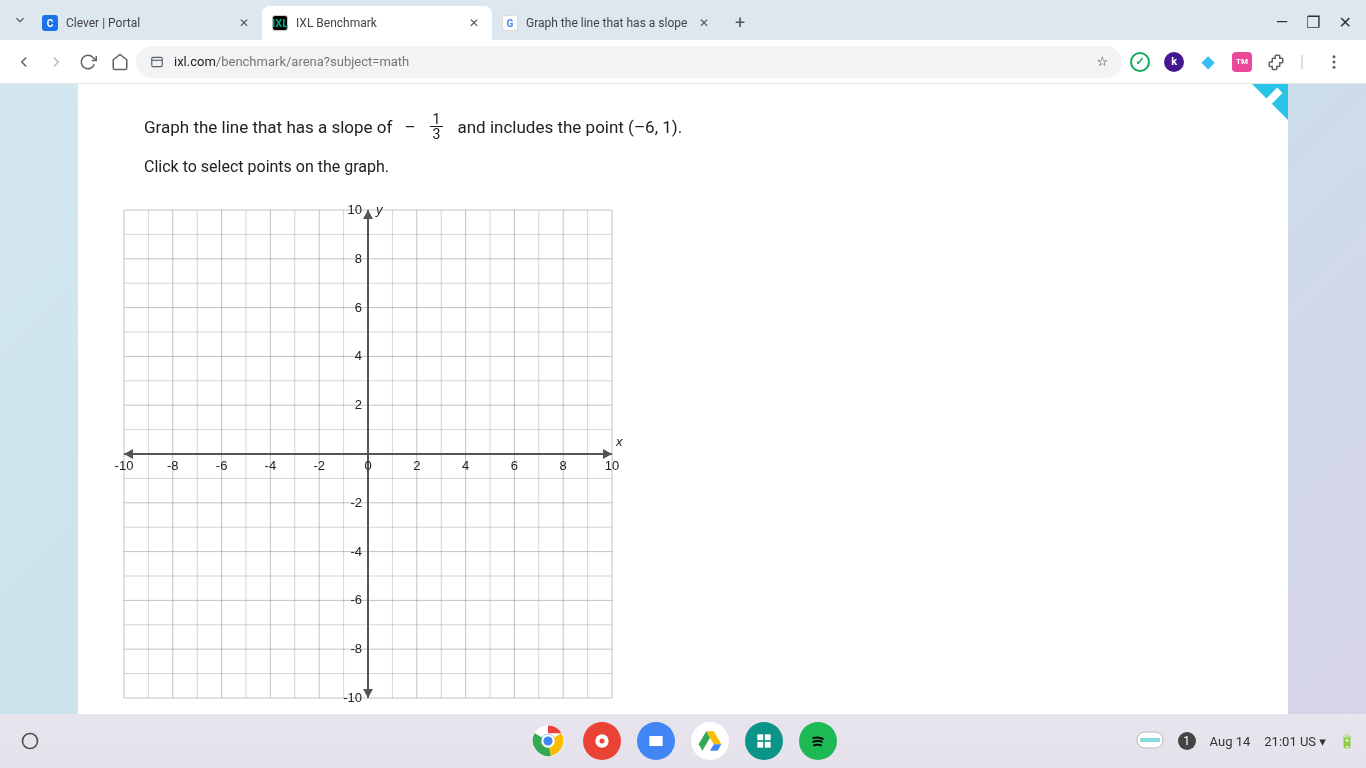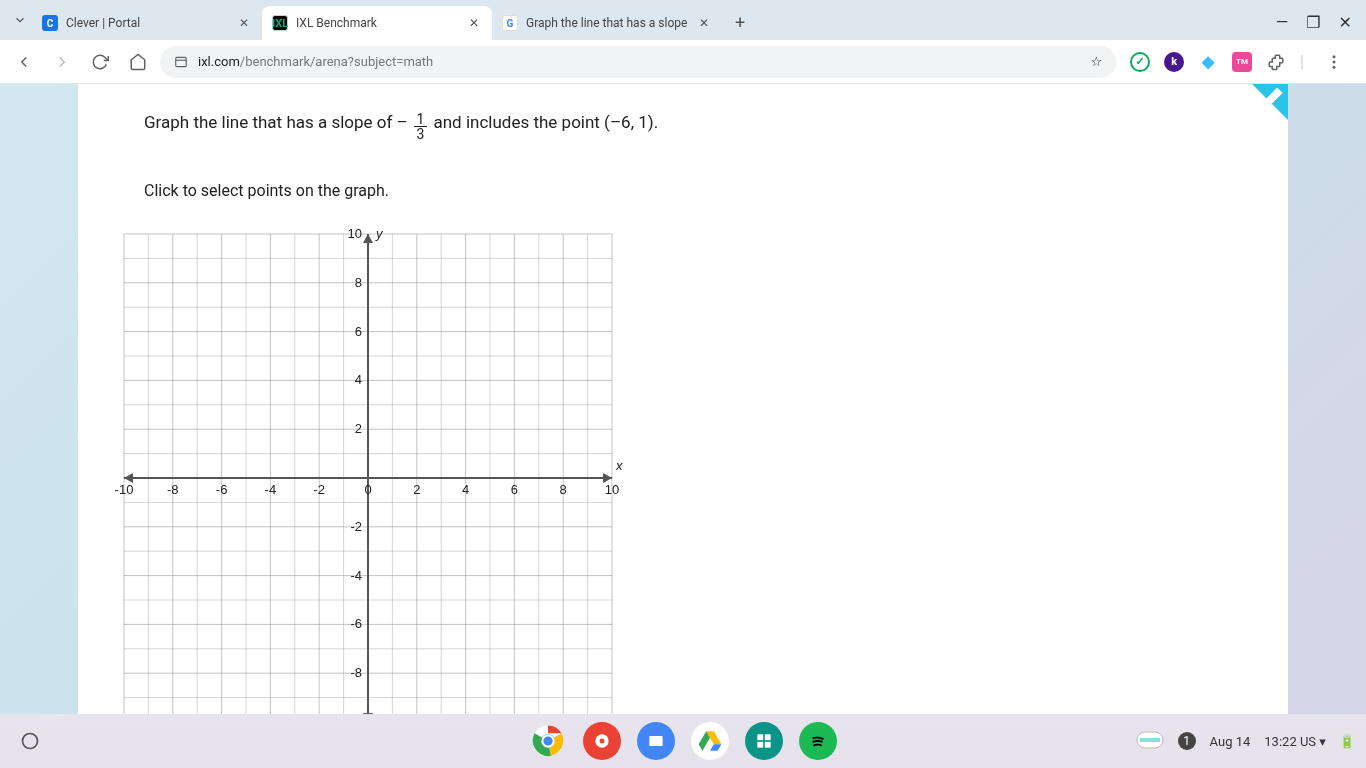--- a/index.html
+++ b/index.html
@@ -11,38 +11,38 @@
 .tab { height:34px; width:230px; background:#dde7f0; border-radius:8px 8px 0 0; display:flex; align-items:center; padding:0 10px; gap:8px; font-size:12px; color:#444; cursor:pointer; position:relative; }
 .tab.active { background:#fff; }
 .tab .favicon { width:16px; height:16px; border-radius:3px; display:flex; align-items:center; justify-content:center; font-size:10px; font-weight:bold; color:#fff; flex-shrink:0; }
 .tab .title { flex:1; white-space:nowrap; overflow:hidden; text-overflow:ellipsis; }
 .tab .close { width:16px; height:16px; display:flex; align-items:center; justify-content:center; color:#555; }
 .newtab { width:28px; height:28px; display:flex; align-items:center; justify-content:center; margin:0 4px 4px; cursor:pointer; color:#555; font-size:18px; }
 .win-controls { margin-left:auto; display:flex; gap:18px; padding:0 14px 8px; color:#333; }
 .win-controls span { cursor:pointer; }
 
 
-.toolbar { height:44px; background:#fff; display:flex; align-items:center; padding:0 8px; gap:6px; border-bottom:1px solid #e6e6e6; }
+.toolbar { height:44px; background:#fff; display:flex; align-items:center; padding:0 8px; gap:0; border-bottom:1px solid #e6e6e6; }
 .nav-btn { width:32px; height:32px; display:flex; align-items:center; justify-content:center; border-radius:50%; color:#5f6368; cursor:pointer; }
 .nav-btn.disabled { color:#bbb; }
 .omnibox { flex:1; height:32px; background:#f1f3f4; border-radius:16px; display:flex; align-items:center; padding:0 14px; gap:10px; font-size:13px; color:#202124; }
 .omnibox .url-muted { color:#777; }
 .ext-icons { display:flex; gap:14px; align-items:center; padding:0 8px; }
 .ext-icons .ext { width:20px; height:20px; border-radius:4px; display:flex; align-items:center; justify-content:center; font-size:11px; font-weight:bold; }
 
 
 .page-wrap { position:absolute; top:84px; left:78px; right:78px; bottom:54px; background:#fff; overflow:hidden; }
 .pencil-tag { position:absolute; right:0; top:0; width:36px; height:36px; }
 .pencil-tag svg { width:36px; height:36px; }
 .question { padding:28px 66px 0; font-size:17px; color:#222; }
-.question-line1 { display:flex; flex-wrap:wrap; gap:4px; }
+.question-line1 { display:flex; align-items:center; flex-wrap:wrap; gap:12px; }
 .frac { display:inline-flex; flex-direction:column; align-items:center; line-height:1; margin:0 2px; }
 .frac .num { border-bottom:1px solid #222; padding:0 3px; font-size:14px; }
 .frac .den { padding:0 3px; font-size:14px; }
-.instruction { margin-top:40px; font-size:16px; color:#222; }
+.instruction { margin-top:16px; font-size:16px; color:#222; }
 .graph-holder { margin:18px 0 0 30px; }
 svg.grid { display:block; }
 svg.grid line.gridline { stroke:#888; stroke-width:1; }
 svg.grid line.axis { stroke:#555; stroke-width:2; }
 svg.grid text { font-size:13px; fill:#222; font-family:Arial,sans-serif; }
 
 
 .shelf { position:absolute; bottom:0; left:0; right:0; height:54px; background:linear-gradient(#e8e4ee,#e6e2ec); display:flex; align-items:center; padding:0 12px; }
 .shelf .launcher { width:36px; height:36px; border-radius:50%; display:flex; align-items:center; justify-content:center; cursor:pointer; }
 .shelf .center-apps { position:absolute; left:50%; transform:translateX(-50%); display:flex; gap:16px; }
@@ -281,16 +281,16 @@
         </svg>
       </div>
   </div>
   <div class="status">
     <span><svg width="28" height="18">
           <rect x="1" y="1" width="26" height="16" rx="8" fill="#fff" stroke="#bbb"></rect>
           <rect x="4" y="7" width="20" height="4" fill="#8dd"></rect>
         </svg></span>
     <span class="pill" style="background:#444;color:#fff;border-radius:50%;width:18px;height:18px;display:inline-flex;align-items:center;justify-content:center">1</span>
     <span>Aug 14</span>
-    <span><span>13:22 US</span> ▾</span>
+    <span><span>21:01 US</span> ▾</span>
     <span>🔋</span>
   </div>
 </div>
 
 </body></html>

